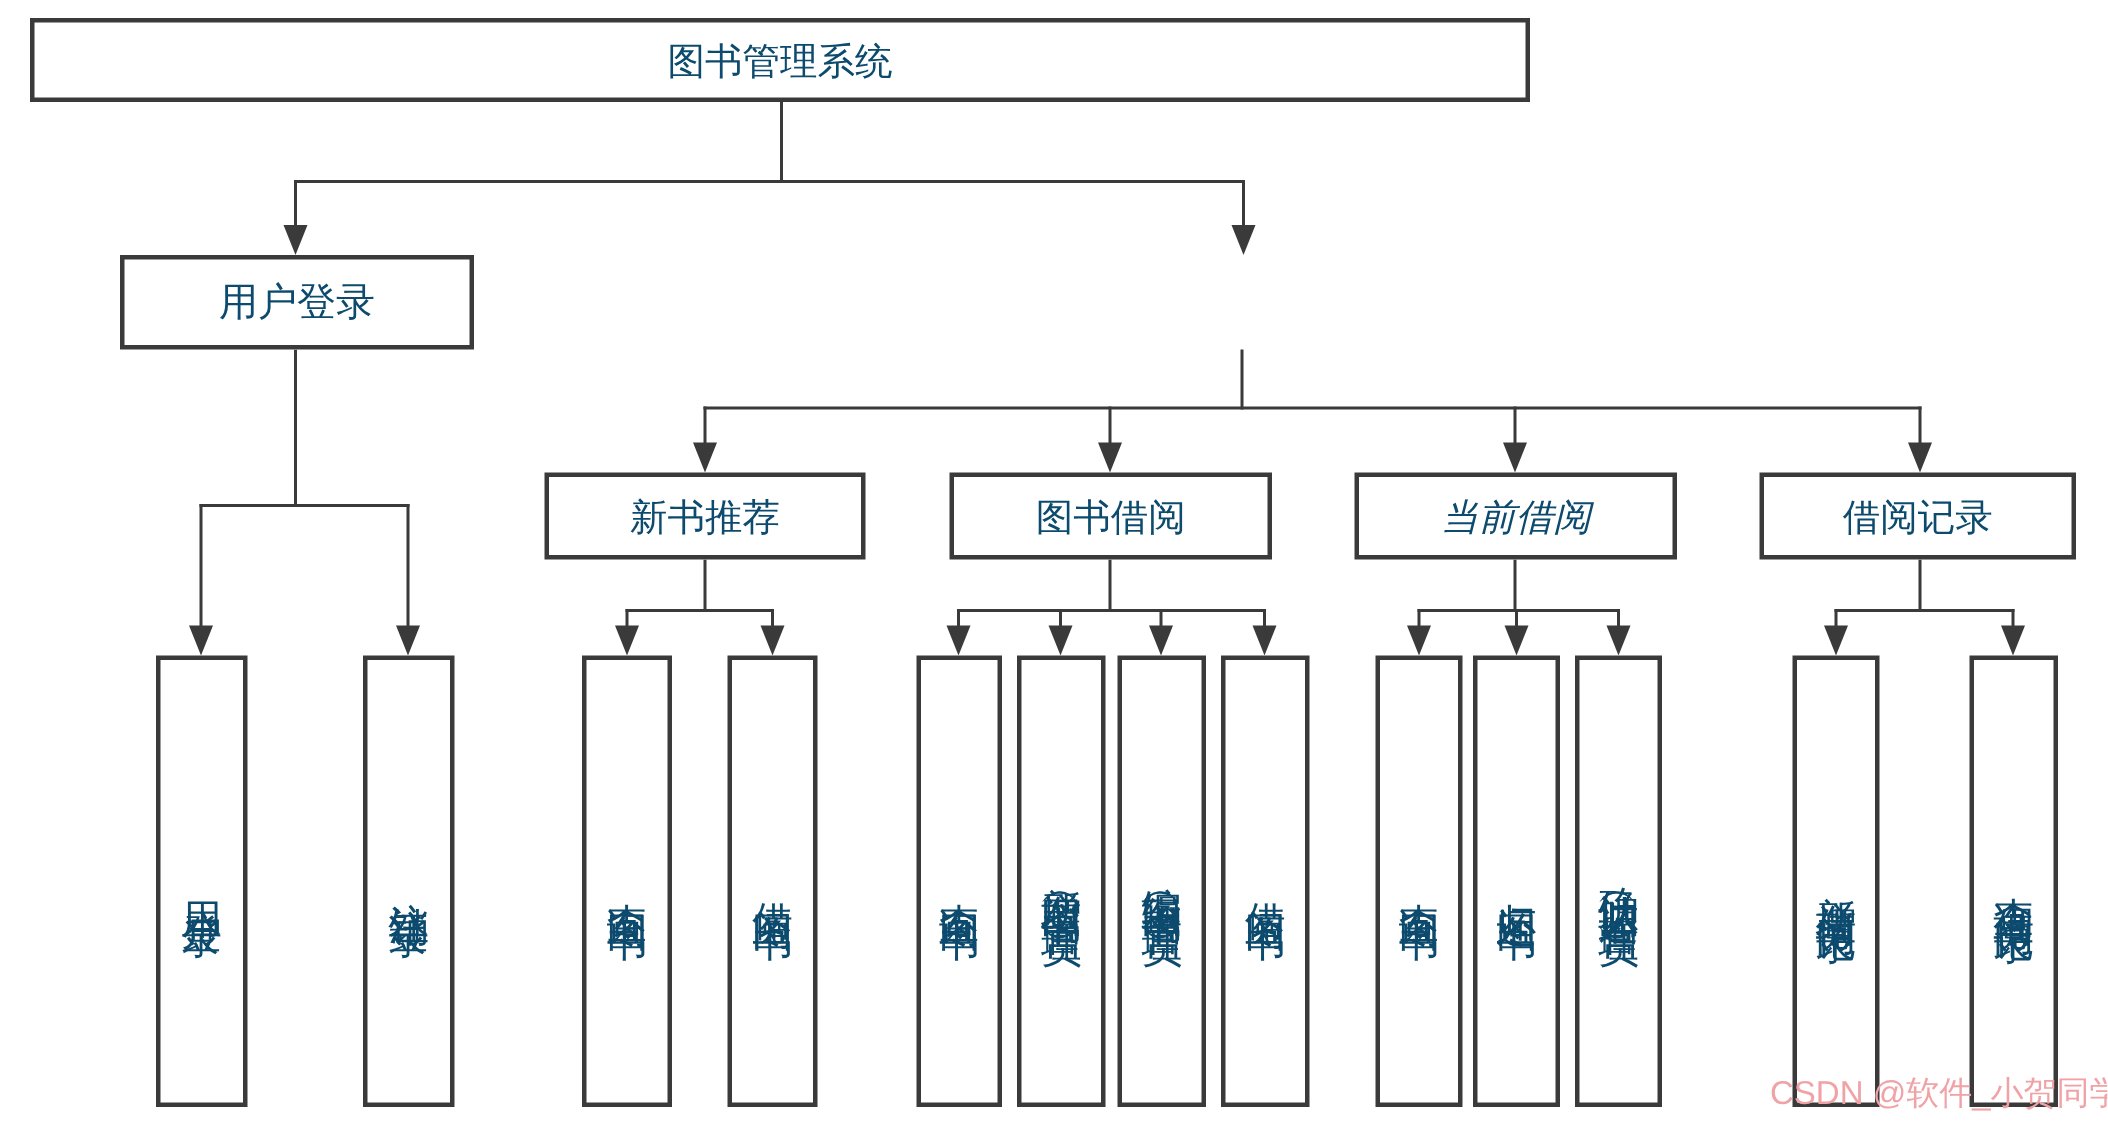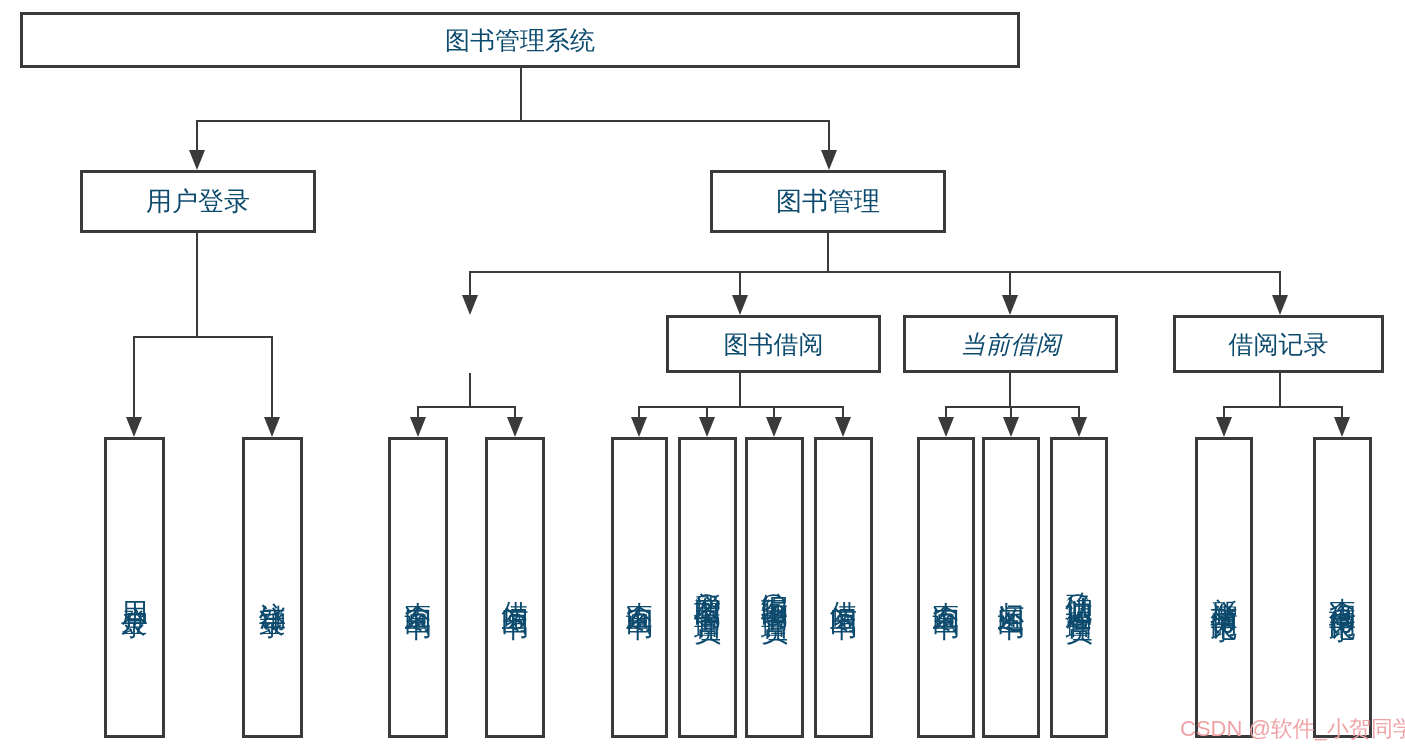--- a/index.html
+++ b/index.html
@@ -116,25 +116,25 @@
   <div class="vline" style="left:1341px; top:406px; height:13px;"></div>
   <div class="arrow" style="left:1334px; top:417px;"></div>
 
   <div class="box root-box" style="left:20px; top:12px; width:1000px; height:56px;">
     <span class="lbl">图书管理系统</span>
   </div>
 
   <div class="box l2-box" style="left:80px; top:170px; width:236px; height:63px;">
     <span class="lbl">用户登录</span>
   </div>
-  <div class="box l2-box" style="left:710px; top:170px; width:236px; height:63px;">
-    <span class="lbl">图书管理</span>
+
+  <div class="box l3-box" style="left:363px; top:315px; width:214px; height:58px;">
+    <span class="lbl">新书推荐</span>
   </div>
-
-  <div class="box l3-box" style="left:633px; top:315px; width:215px; height:58px;margin-left:33px;">
+  <div class="box l3-box" style="left:633px; top:315px; width:215px; height:58px;">
     <span class="lbl">图书借阅</span>
   </div>
   <div class="box l3-box" style="left:903px; top:315px; width:215px; height:58px;font-style:italic;">
     <span class="lbl">当前借阅</span>
   </div>
   <div class="box l3-box" style="left:1173px; top:315px; width:211px; height:58px;">
     <span class="lbl">借阅记录</span>
   </div>
 
   <div class="box leaf-box" style="left:104px; top:437px; width:61px; height:301px;">

